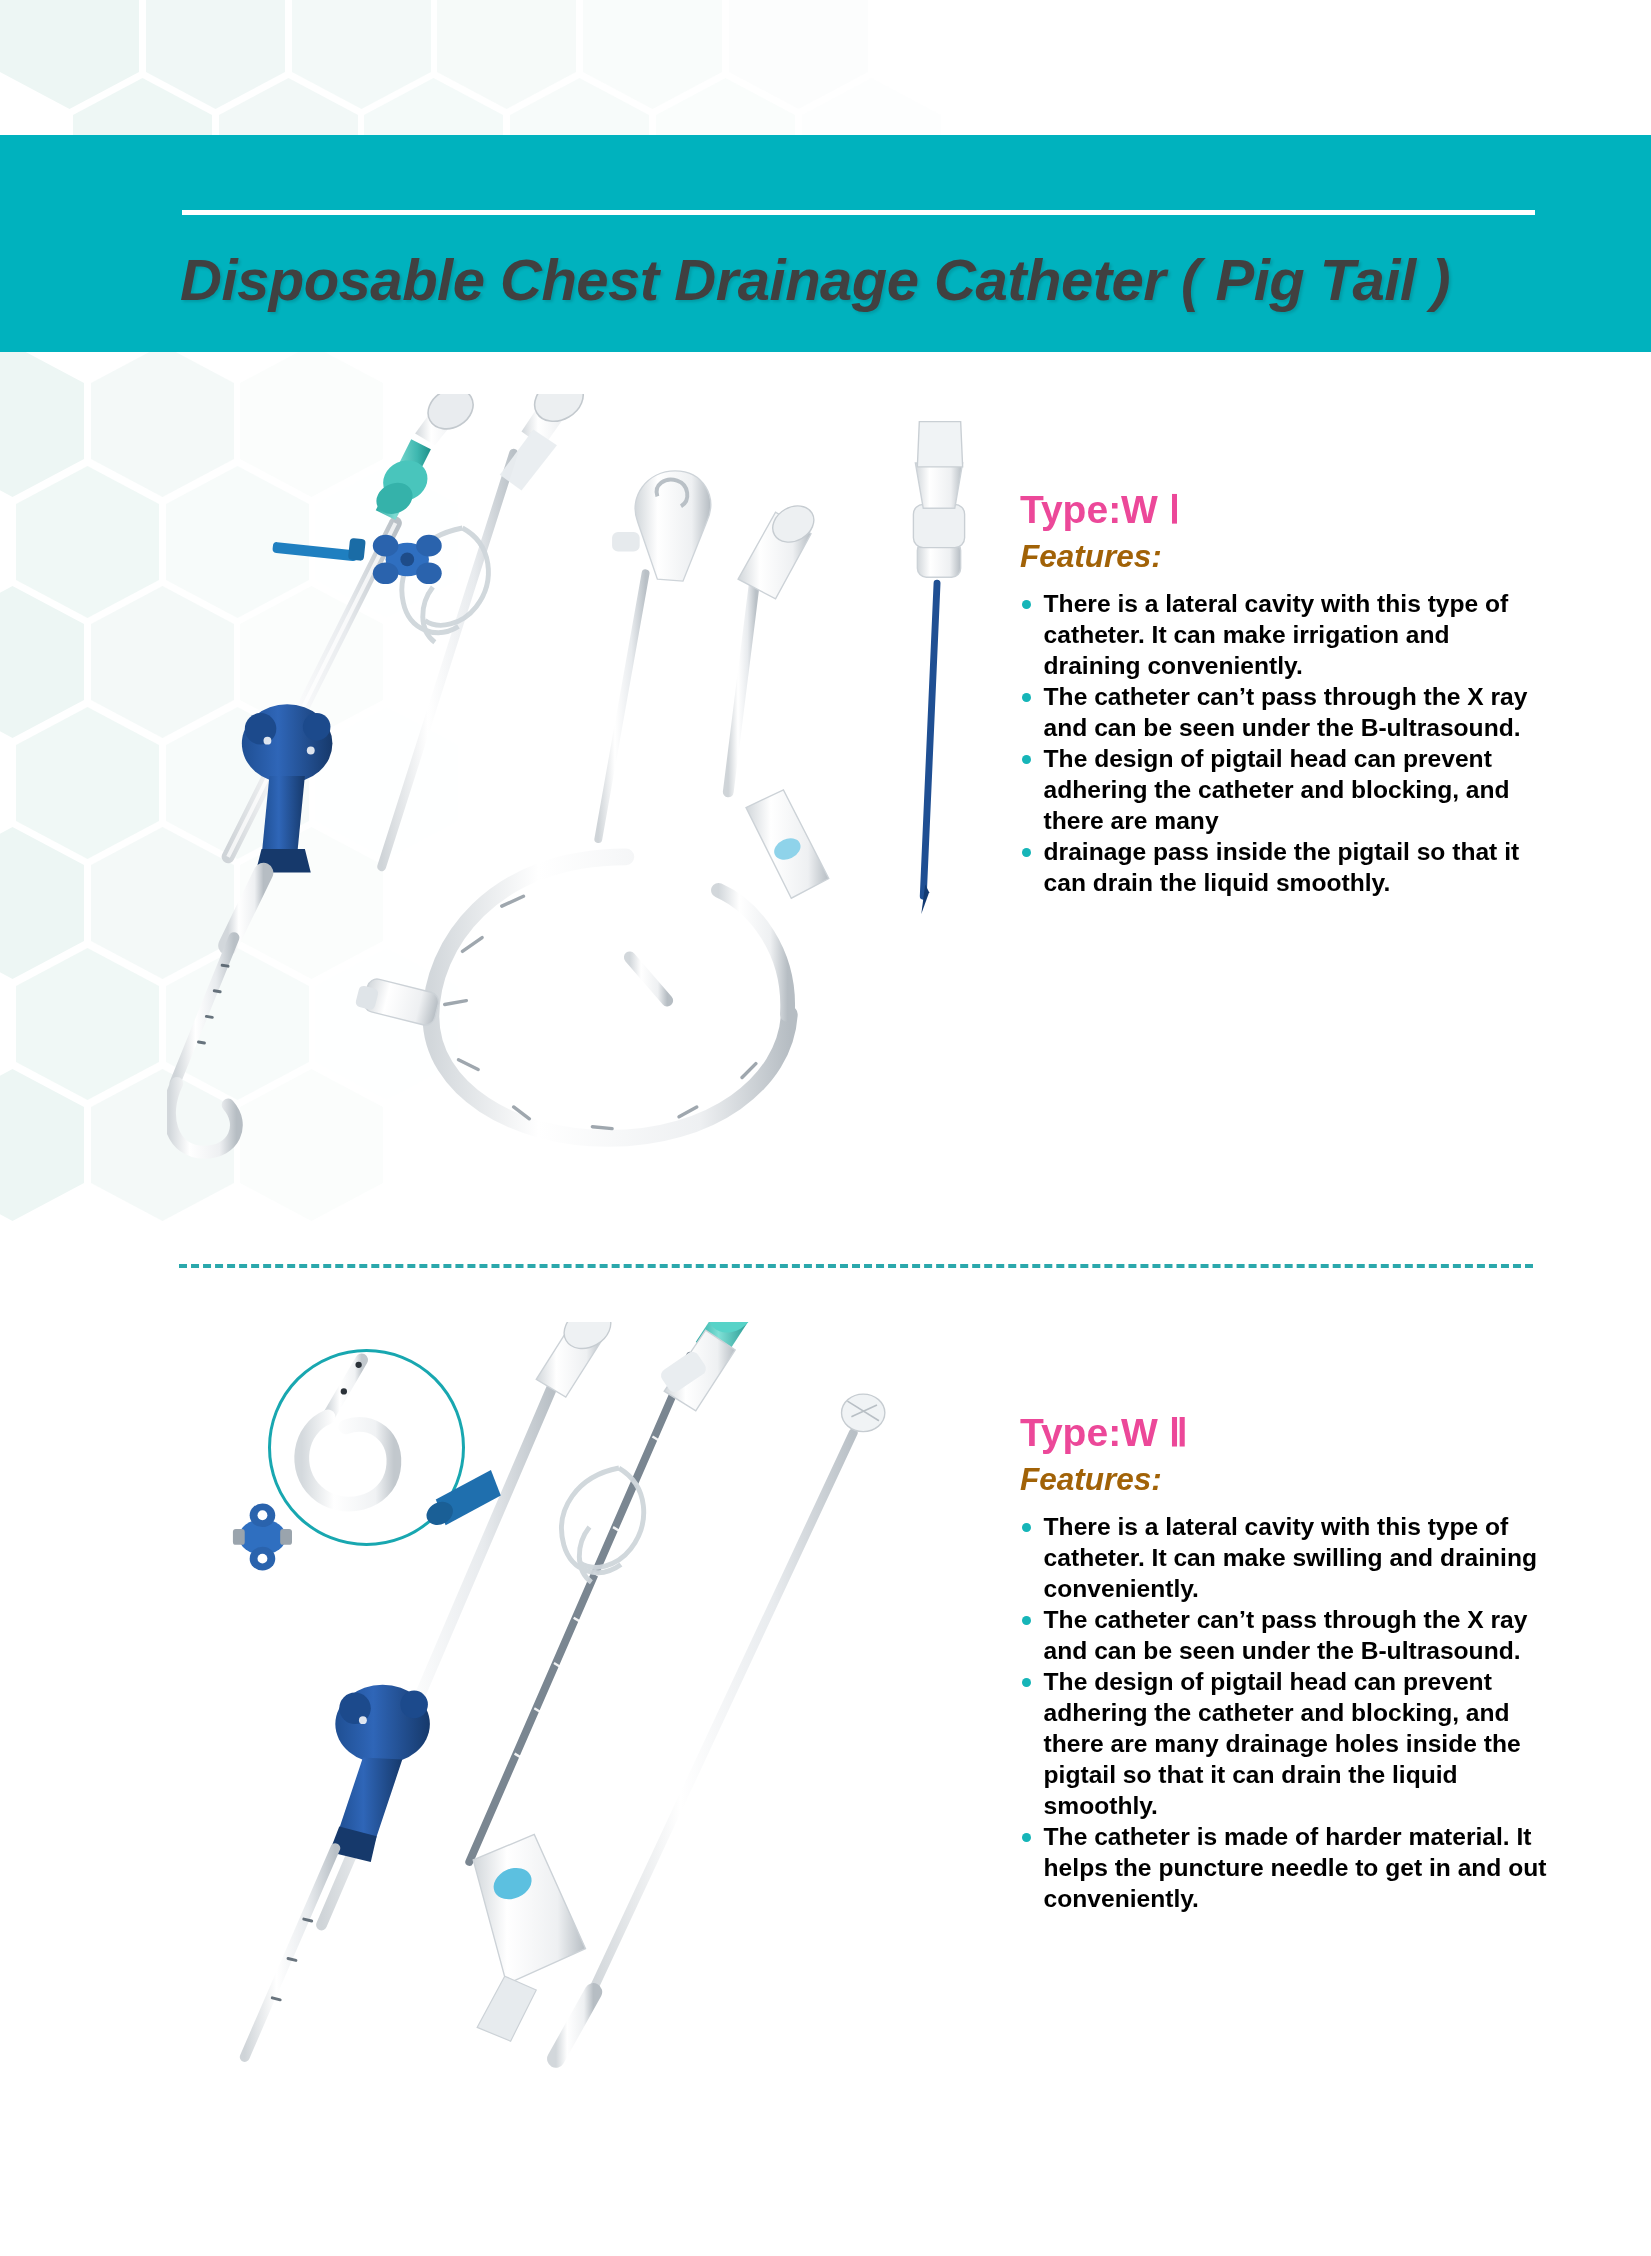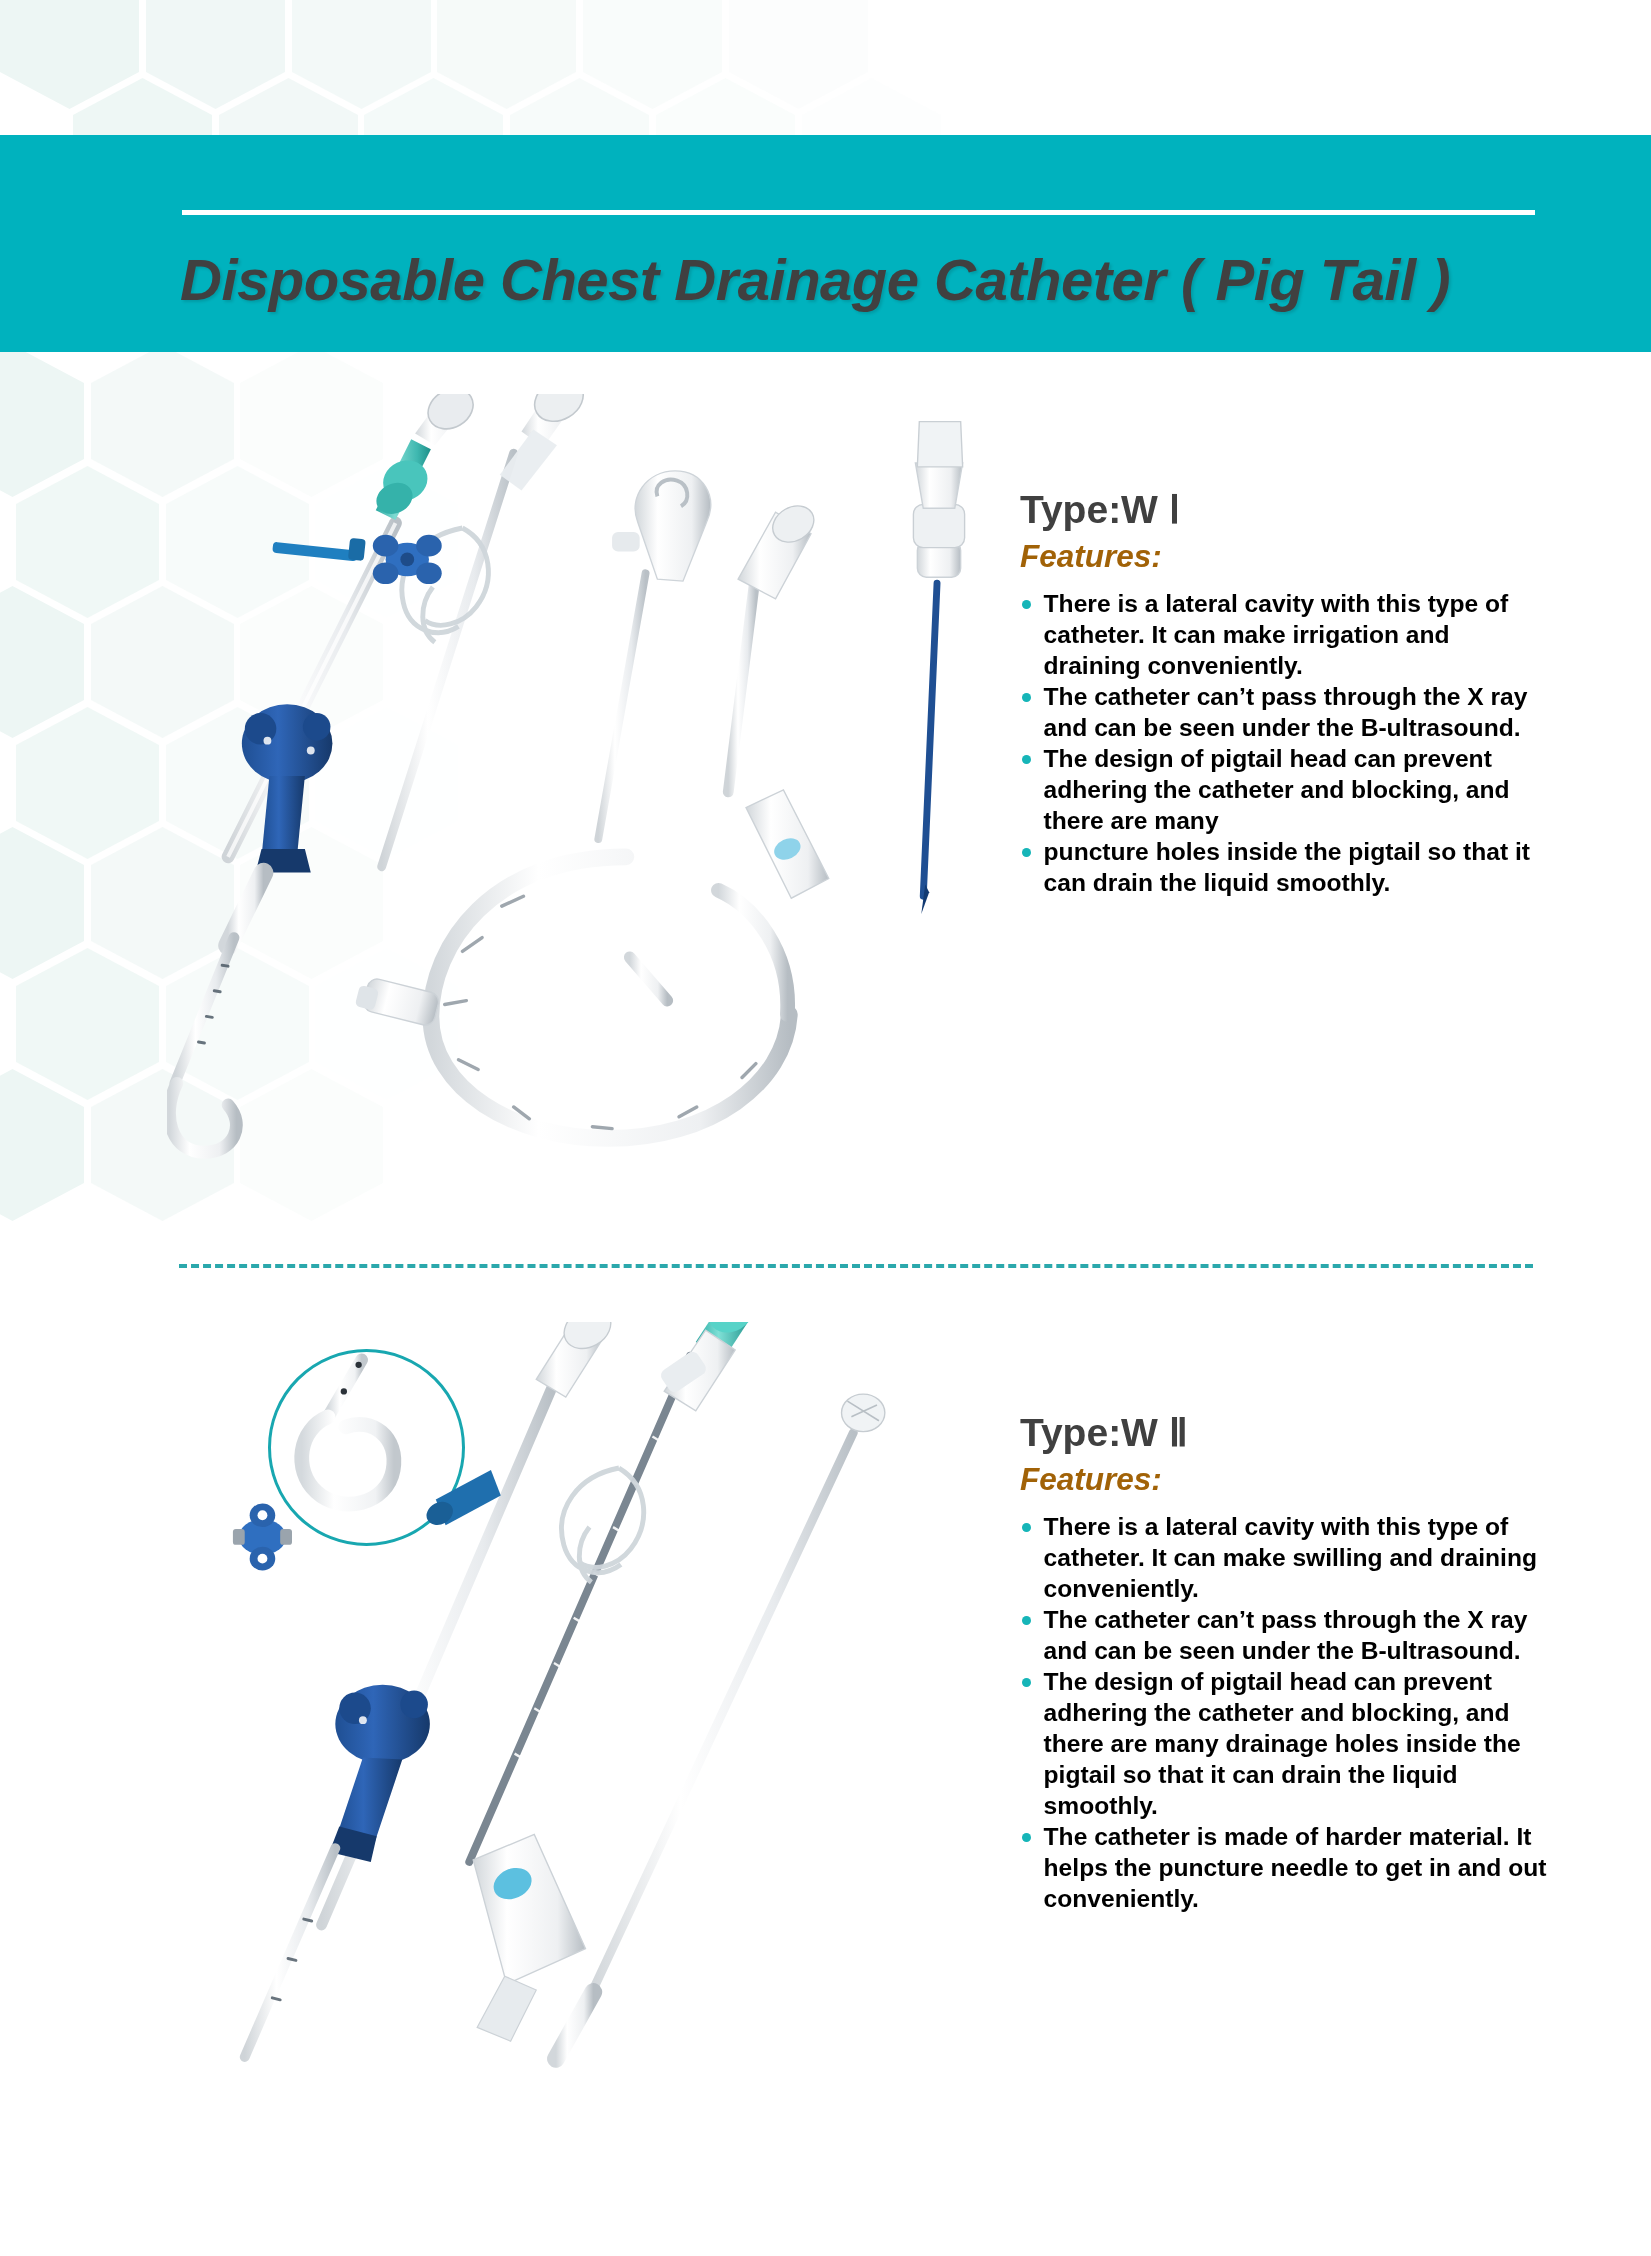--- a/index.html
+++ b/index.html
@@ -41,21 +41,21 @@
 
   .photo { position: absolute; }
   .p1 { left: 167px; top: 19.7px; width: 837px; height: 778px; }
   .p2 { left: 227px; top: 19.7px; width: 778px; height: 749px; }
 
   .textcol { position: absolute; left: 1020px; width: 532px; }
   .t1 { top: 113px; }
   .t2 { top: 108px; }
 
   .type-heading {
-    color: #404040; font-size: 39px; font-weight: bold; letter-spacing: 0px;
+    color: #ec4899; font-size: 39px; font-weight: bold; letter-spacing: 0px;
     margin-bottom: 5.9px; white-space: nowrap;
   }
   .features-heading {
     color: #a16207; font-size: 31.5px; font-weight: bold; font-style: italic;
     margin-bottom: 13.8px;
   }
   ul.feat { list-style: none; }
   ul.feat li {
     position: relative; padding-left: 23.6px; margin-bottom: 0px;
     color: #000000; font-size: 24.6px; line-height: 1.26; font-weight: bold;
@@ -280,21 +280,21 @@
       </svg>
     </div>
 
     <div class="textcol t1">
       <div class="type-heading">Type:W Ⅰ</div>
       <div class="features-heading">Features:</div>
       <ul class="feat" id="feat1">
           <li><span class="dot"></span><span>There is a lateral cavity with this type of catheter. It can make irrigation and draining conveniently.</span></li>
           <li><span class="dot"></span><span>The catheter can’t pass through the X ray and can be seen under the B-ultrasound.</span></li>
           <li><span class="dot"></span><span>The design of pigtail head can prevent adhering the catheter and blocking, and there are many</span></li>
-          <li><span class="dot"></span><span>puncture holes inside the pigtail so that it can drain the liquid smoothly.</span></li>
+          <li><span class="dot"></span><span>drainage pass inside the pigtail so that it can drain the liquid smoothly.</span></li>
         </ul>
     </div>
   </div>
 
   <div class="divider"></div>
 
   <div class="section sec2">
 
     <div class="photo p2">
       <svg width="778" height="749" viewBox="0 0 790 760" xmlns="http://www.w3.org/2000/svg">

